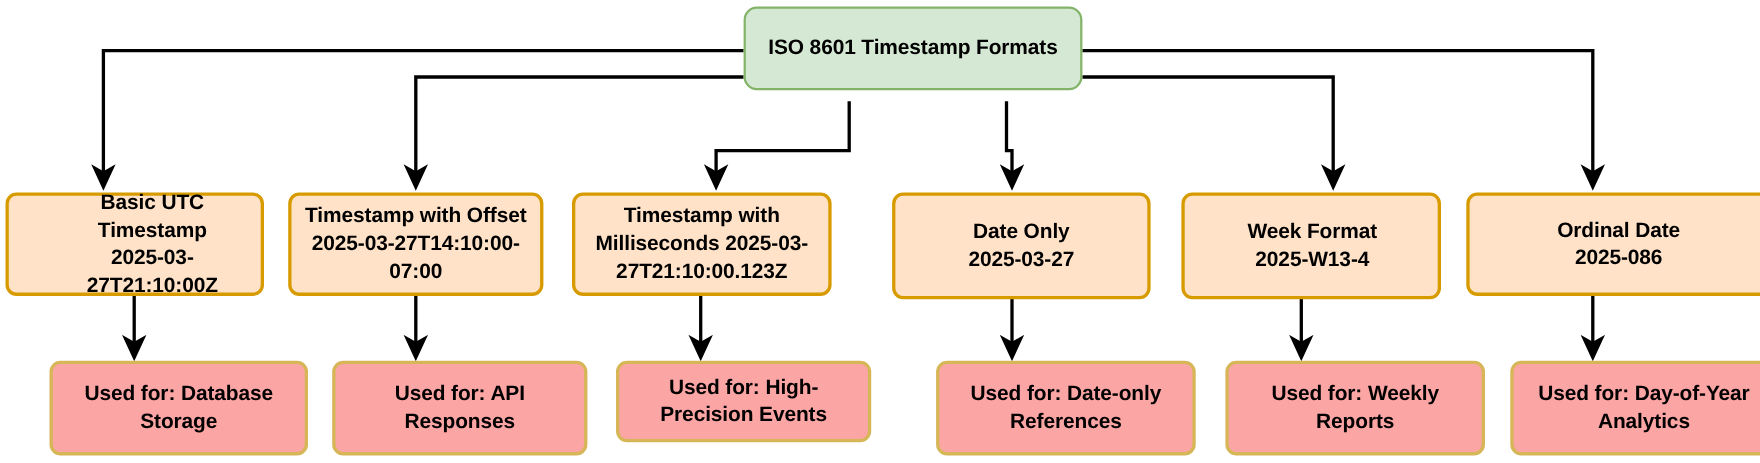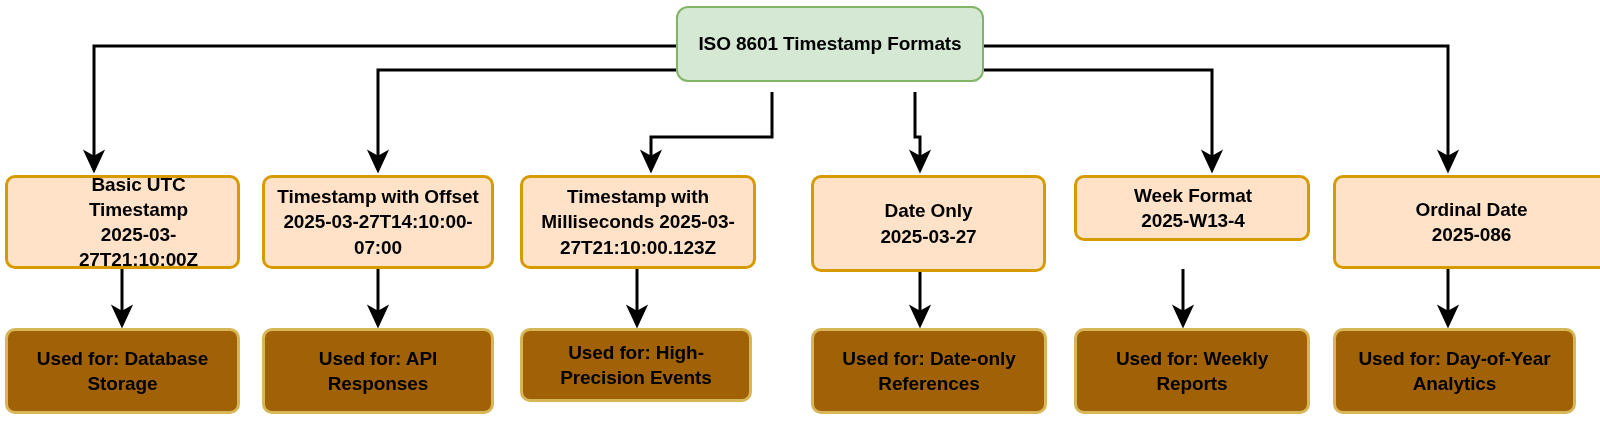--- a/index.html
+++ b/index.html
@@ -46,22 +46,23 @@
     background: #d5e8d4;
     border-color: #82b366;
     border-width: 2px;
     border-radius: 12px;
   }
   .node-format {
     background: #ffe2c8;
     border-color: #d79b00;
   }
   .node-usage {
-    background: #a16207;
+    background: #fca5a5;
     border-color: #d6b656;
+    margin-left: 40px;
   }
   .node-label {
     display: block;
     white-space: pre-line;
   }
 </style>
 </head>
 <body>
 
 <div id="diagram-root">
@@ -104,21 +105,21 @@
     <span class="node-label">Timestamp with Offset
 2025-03-27T14:10:00-07:00</span>
   </div>
   <div class="node node-format" style="left:520px; top:175px; width:236px; height:94px;">
     <span class="node-label">Timestamp with Milliseconds 2025-03-27T21:10:00.123Z</span>
   </div>
   <div class="node node-format" style="left:811px; top:175px; width:235px; height:97px;">
     <span class="node-label">Date Only
 2025-03-27</span>
   </div>
-  <div class="node node-format" style="left:1074px; top:175px; width:236px; height:66px;padding-left:10px;">
+  <div class="node node-format" style="left:1074px; top:175px; width:236px; height:97px;padding-left:10px;">
     <span class="node-label">Week Format
 2025-W13-4</span>
   </div>
   <div class="node node-format" style="left:1333px; top:175px; width:277px; height:94px;align-items:center;">
     <span class="node-label">Ordinal Date
 2025-086</span>
   </div>
 
   <div class="node node-usage" style="left:5px; top:328px; width:235px; height:86px;">
     <span class="node-label">Used for: Database

